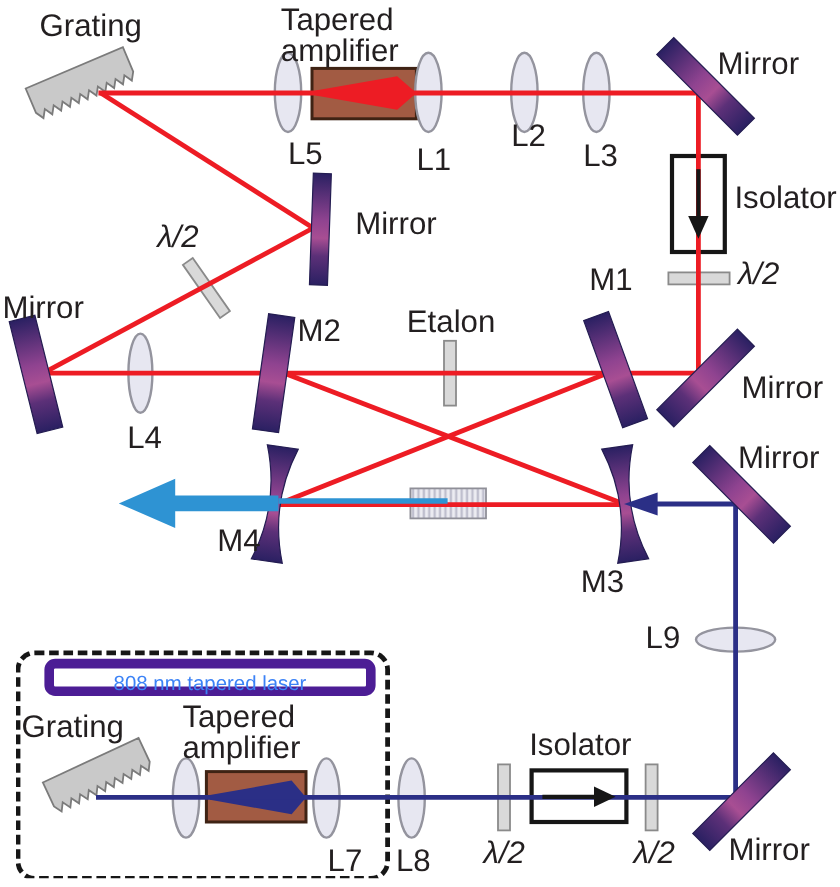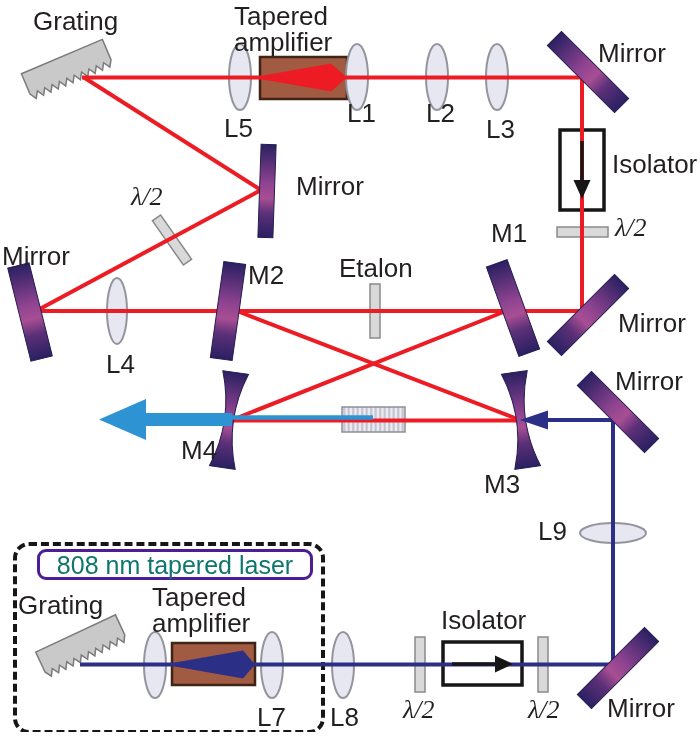--- a/index.html
+++ b/index.html
@@ -2,24 +2,24 @@
 <html style="--beam-red: #ed1c24; --beam-infrared: #2b2f86; --beam-output-blue: #2e93d3; --mirror-dark: #2a2062; --mirror-highlight: #a84e93; --ta-box-brown: #a25b43; --grating-gray: #c9c9c9; --optic-gray: #d9d9d9;"><head>
 <meta charset="utf-8">
 <style>
   html,body{margin:0;padding:0;background:#fff;}
   #stage{position:relative;width:700px;height:732px;background:#fff;overflow:hidden;
          font-family:"Liberation Sans",sans-serif;}
   #stage svg{position:absolute;left:0;top:0;z-index:2;}
   .dashedbox{position:absolute;left:13px;top:542px;width:312px;height:192px;
              border:4px dashed #161616;border-radius:16px;box-sizing:border-box;z-index:1;}
   .titlebox{position:absolute;left:37px;top:549px;width:276px;height:31px;box-sizing:border-box;
-            border:3px solid #4c1d95;border-radius:9px;background:#fff;text-align:center;
-            line-height:26px;font-size:25px;color:#0f766e;z-index:3;}
+            border:8px solid #4c1d95;border-radius:9px;background:#fff;text-align:center;
+            line-height:26px;font-size:17px;color:#3b82f6;z-index:3;}
   .lbl{position:absolute;font-size:26px;color:#231f20;white-space:nowrap;z-index:3;line-height:1;}
-  .greek{font-family:Liberation Serif, serif;font-style:italic;font-size:26px;}
+  .greek{font-family:Liberation Sans, sans-serif;font-style:italic;font-size:26px;}
   .two{line-height:26px;width:120px;}
   
   .beam-red{stroke:var(--beam-red,#ed1c24);stroke-width:4;fill:none;}
   .beam-ir{stroke:var(--beam-infrared,#2b2f86);stroke-width:4;fill:none;}
   .line-blue{stroke:var(--beam-output-blue,#2e93d3);stroke-width:4.5;fill:none;}
   .fill-blue{fill:var(--beam-output-blue,#2e93d3);}
   .fill-ir{fill:var(--beam-infrared,#2b2f86);}
   .fill-red{fill:var(--beam-red,#ed1c24);}
   .mirror{fill:url(#mgrad);stroke:#241d52;stroke-width:1;}
   .lens{fill:#e7e7f1;stroke:#94949e;stroke-width:2;}
@@ -137,22 +137,22 @@
       <line class="blk" x1="452" y1="664" x2="495" y2="664"></line>
       <polygon class="fill-blk" points="495,655.5 495,672.5 513,664"></polygon>
     </g>
   </svg>
 
   <div class="lbl" style="left:33px;top:8px">Grating</div>
   <div class="lbl two" style="left:234px;top:3px">
     <div>Tapered</div>
     <div>amplifier</div>
   </div>
-  <div class="lbl" style="left:224px;top:115px">L5</div>
-  <div class="lbl" style="left:347px;top:100px">L1</div>
+  <div class="lbl" style="left:240px;top:115px">L5</div>
+  <div class="lbl" style="left:347px;top:120px">L1</div>
   <div class="lbl" style="left:426px;top:100px">L2</div>
   <div class="lbl" style="left:486px;top:116px">L3</div>
   <div class="lbl" style="left:598px;top:40px">Mirror</div>
   <div class="lbl" style="left:612px;top:151px">Isolator</div>
   <div class="lbl greek" style="left:615px;top:215px">λ/2</div>
   <div class="lbl" style="left:491px;top:220px">M1</div>
   <div class="lbl" style="left:296px;top:173px">Mirror</div>
   <div class="lbl" style="left:618px;top:310px">Mirror</div>
   <div class="lbl greek" style="left:131px;top:184px">λ/2</div>
   <div class="lbl" style="left:2px;top:243px">Mirror</div>
@@ -164,20 +164,20 @@
   <div class="lbl" style="left:615px;top:368px">Mirror</div>
   <div class="lbl" style="left:538px;top:518px">L9</div>
 
   <div class="titlebox">808 nm tapered laser</div>
   <div class="lbl" style="left:18px;top:592px">Grating</div>
   <div class="lbl two" style="left:152px;top:584px">
     <div>Tapered</div>
     <div>amplifier</div>
   </div>
   <div class="lbl" style="left:144px;top:728px">L6</div>
-  <div class="lbl" style="left:257px;top:704px">L7</div>
+  <div class="lbl" style="left:273px;top:704px">L7</div>
   <div class="lbl" style="left:330px;top:704px">L8</div>
   <div class="lbl greek" style="left:403px;top:697px">λ/2</div>
   <div class="lbl" style="left:441px;top:607px">Isolator</div>
   <div class="lbl greek" style="left:528px;top:697px">λ/2</div>
   <div class="lbl" style="left:607px;top:695px">Mirror</div>
 
 </div>
 
 </body></html>

